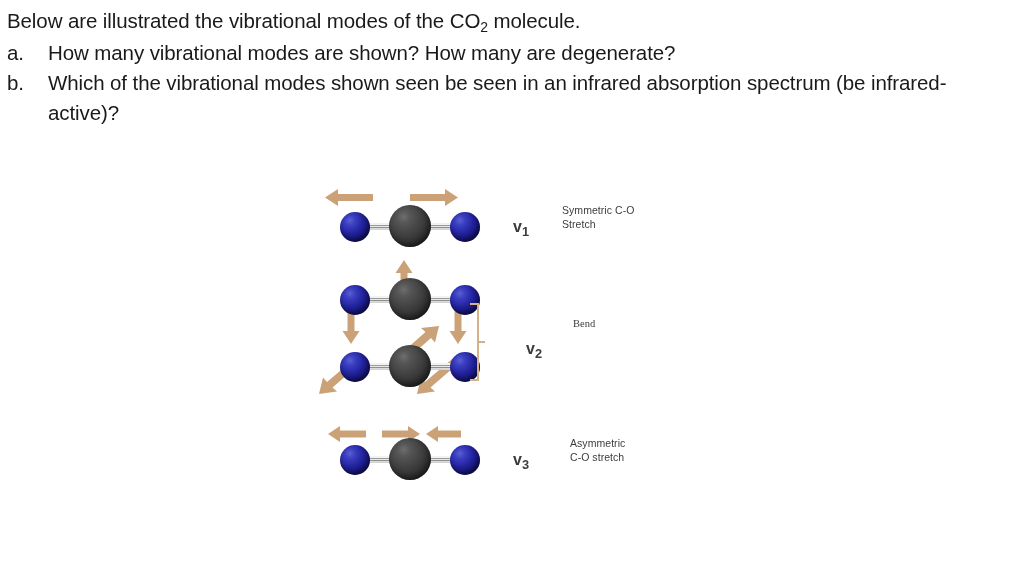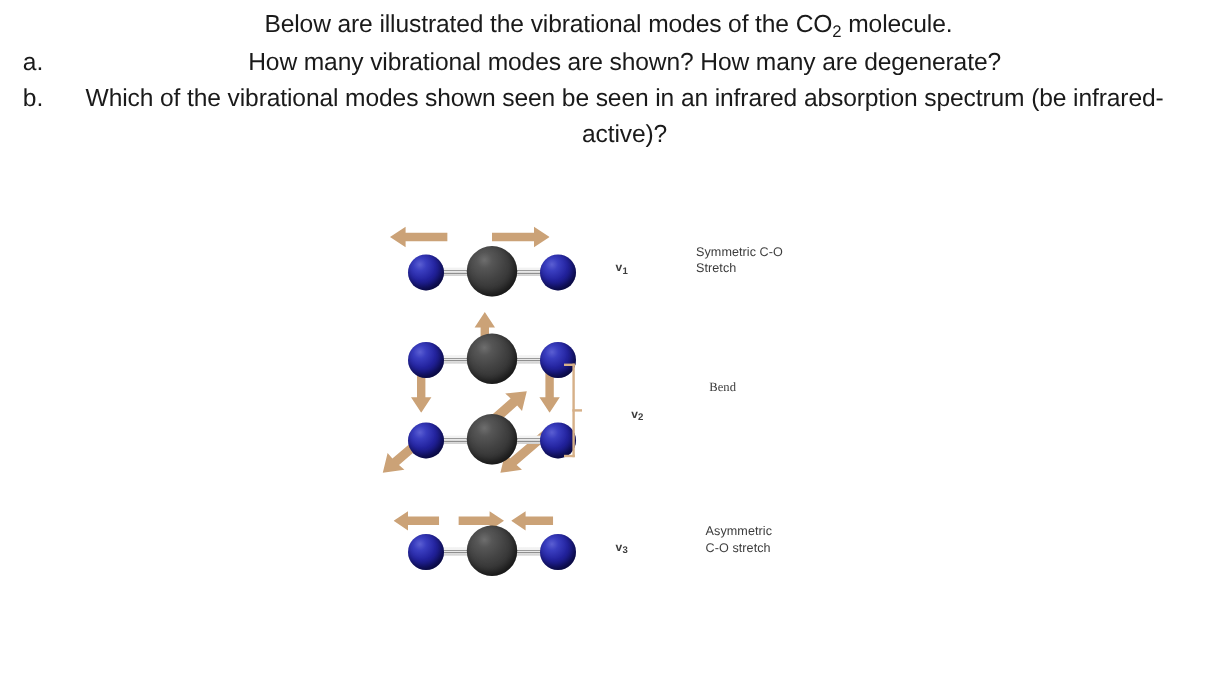--- a/index.html
+++ b/index.html
@@ -16,21 +16,20 @@
     font-family: "Liberation Sans", sans-serif;
     color: #000000;
   }
 
   
   #question-block {
     position: absolute;
     left: 7px;
     top: 6px;
     width: 1000px;
-    text-align: center;
   }
   .intro-line {
     font-size: 20.5px;
     line-height: 30px;
     color: #1a1a1a;
     letter-spacing: -0.1px;
     white-space: nowrap;
   }
   .q-item {
     display: flex;
@@ -105,36 +104,35 @@
   
   .arrow {
     position: absolute;
     line-height: 0;
   }
   .arrow svg { display: block; }
 
   
   .mode-symbol {
     position: absolute;
-    font-size: 10px;
+    font-size: 16px;
     font-weight: bold;
     color: #3c3c3c;
     letter-spacing: 0.2px;
   }
   .mode-symbol sub {
     font-size: 0.8em;
     top: 0.3em;
   }
   .mode-desc {
     position: absolute;
     font-size: 10.5px;
     line-height: 13.5px;
     color: #3c3c3c;
     letter-spacing: 0.05px;
-    margin-left: 18px;
   }
 
   
   #degeneracy-bracket {
     position: absolute;
     left: 468px;
     top: 303px;
     width: 16px;
     height: 78px;
   }

